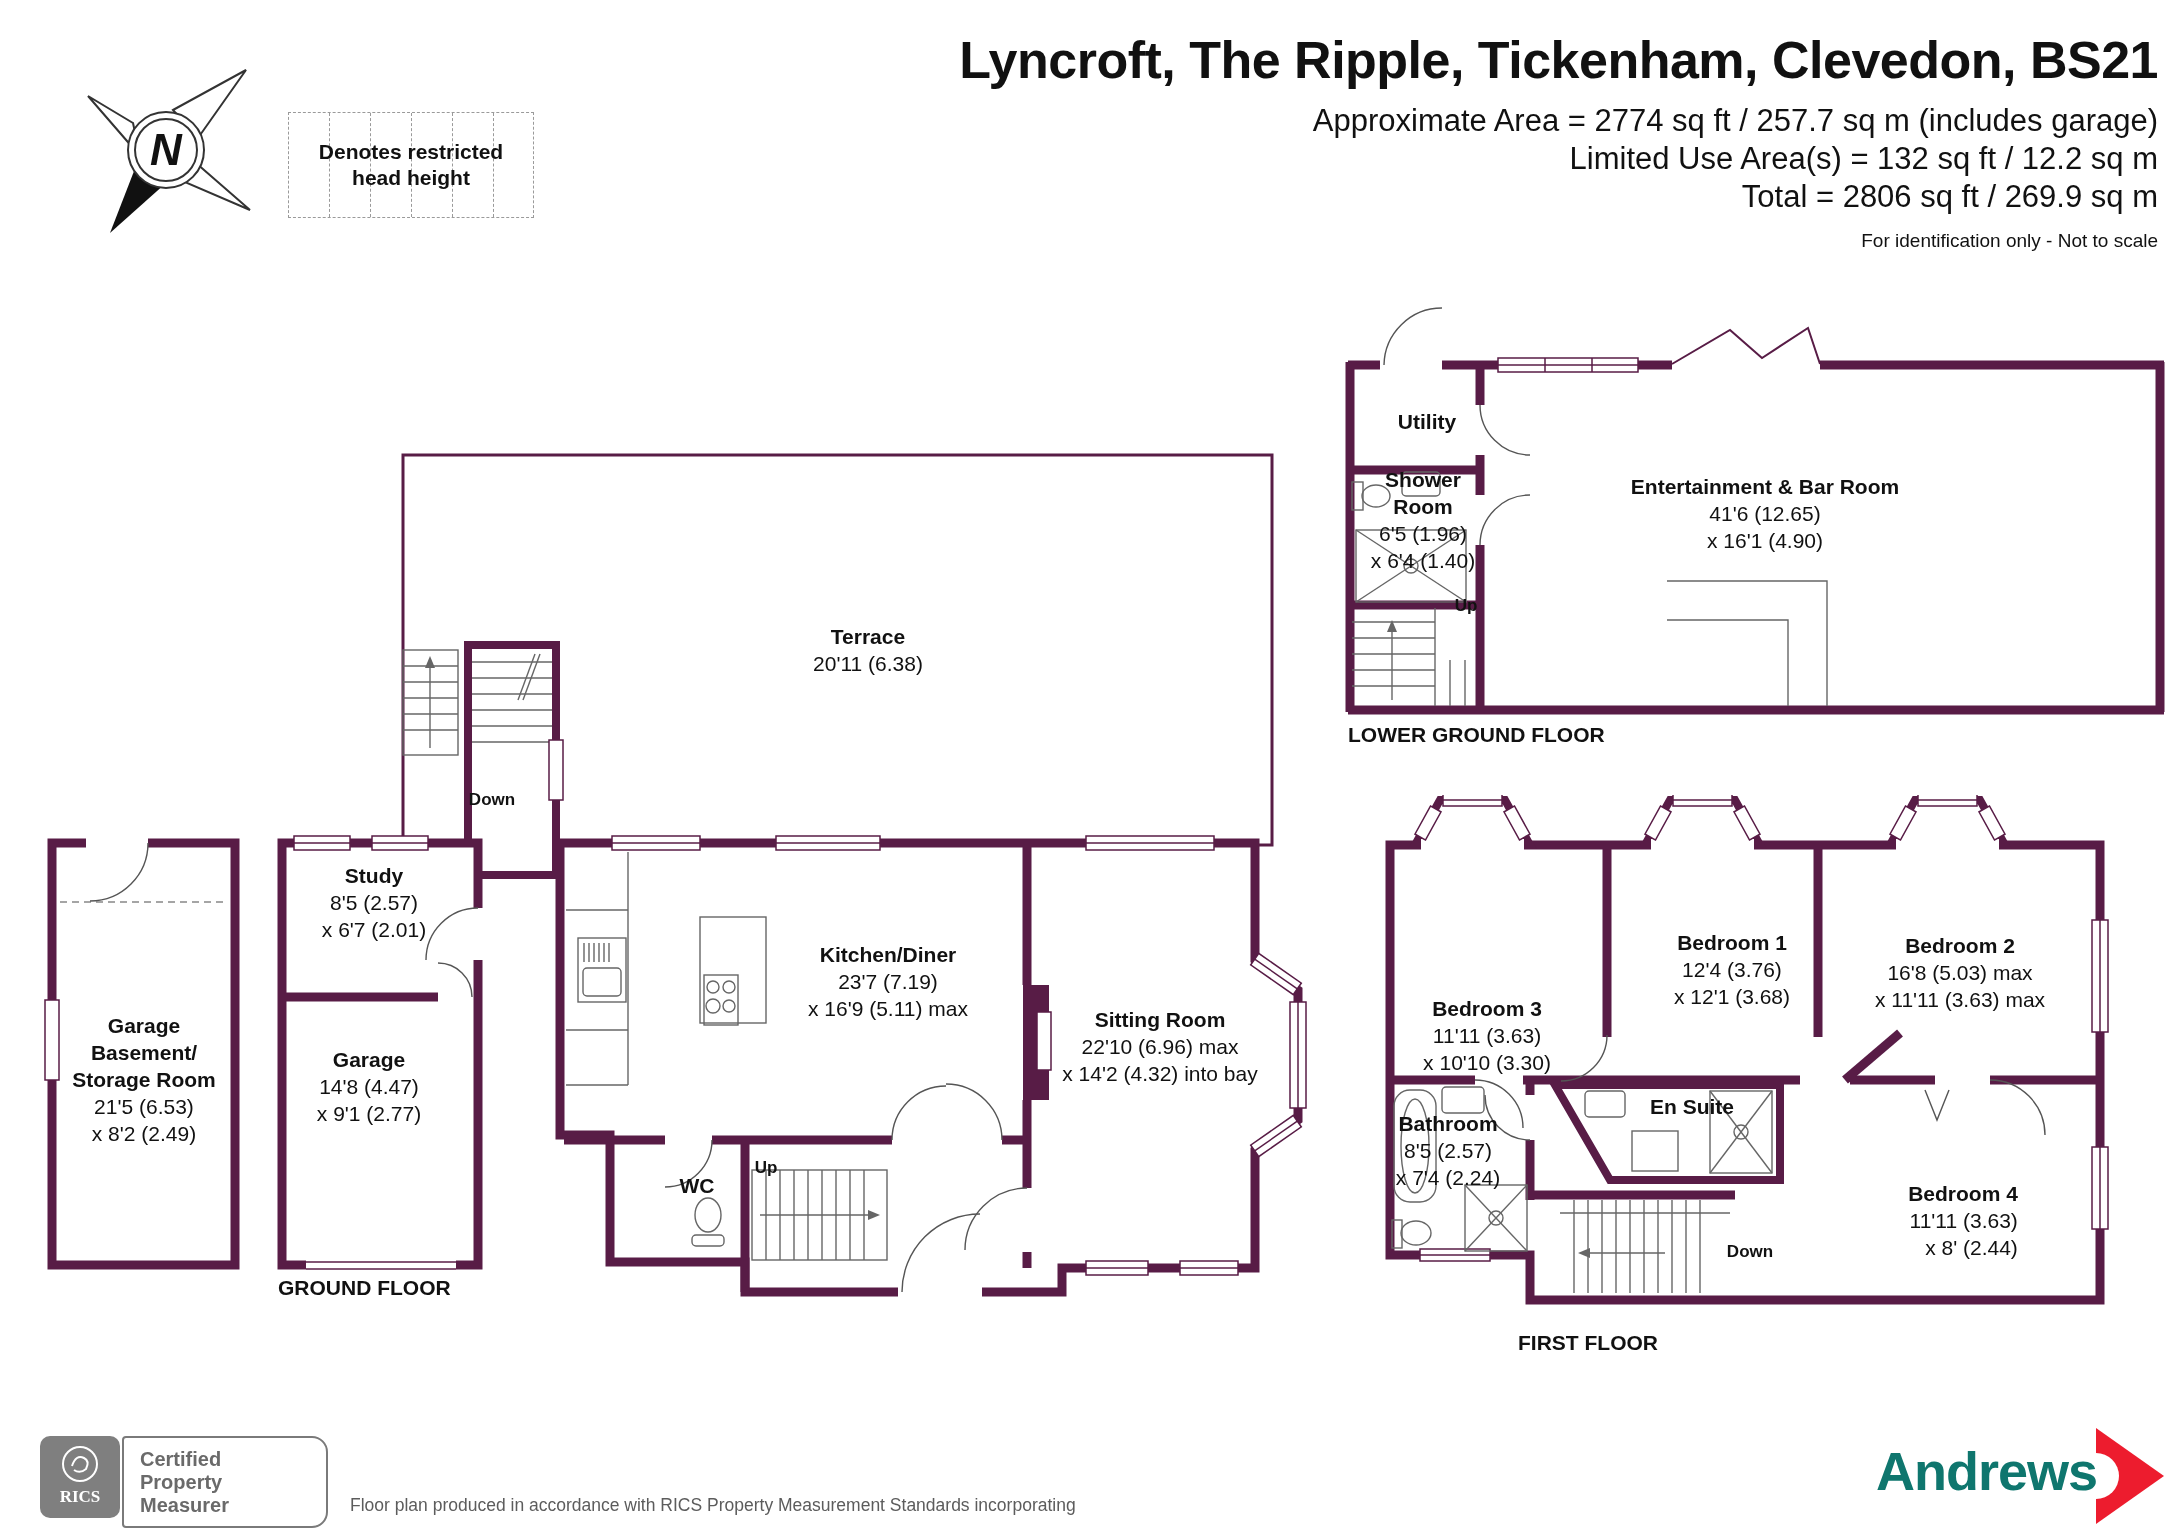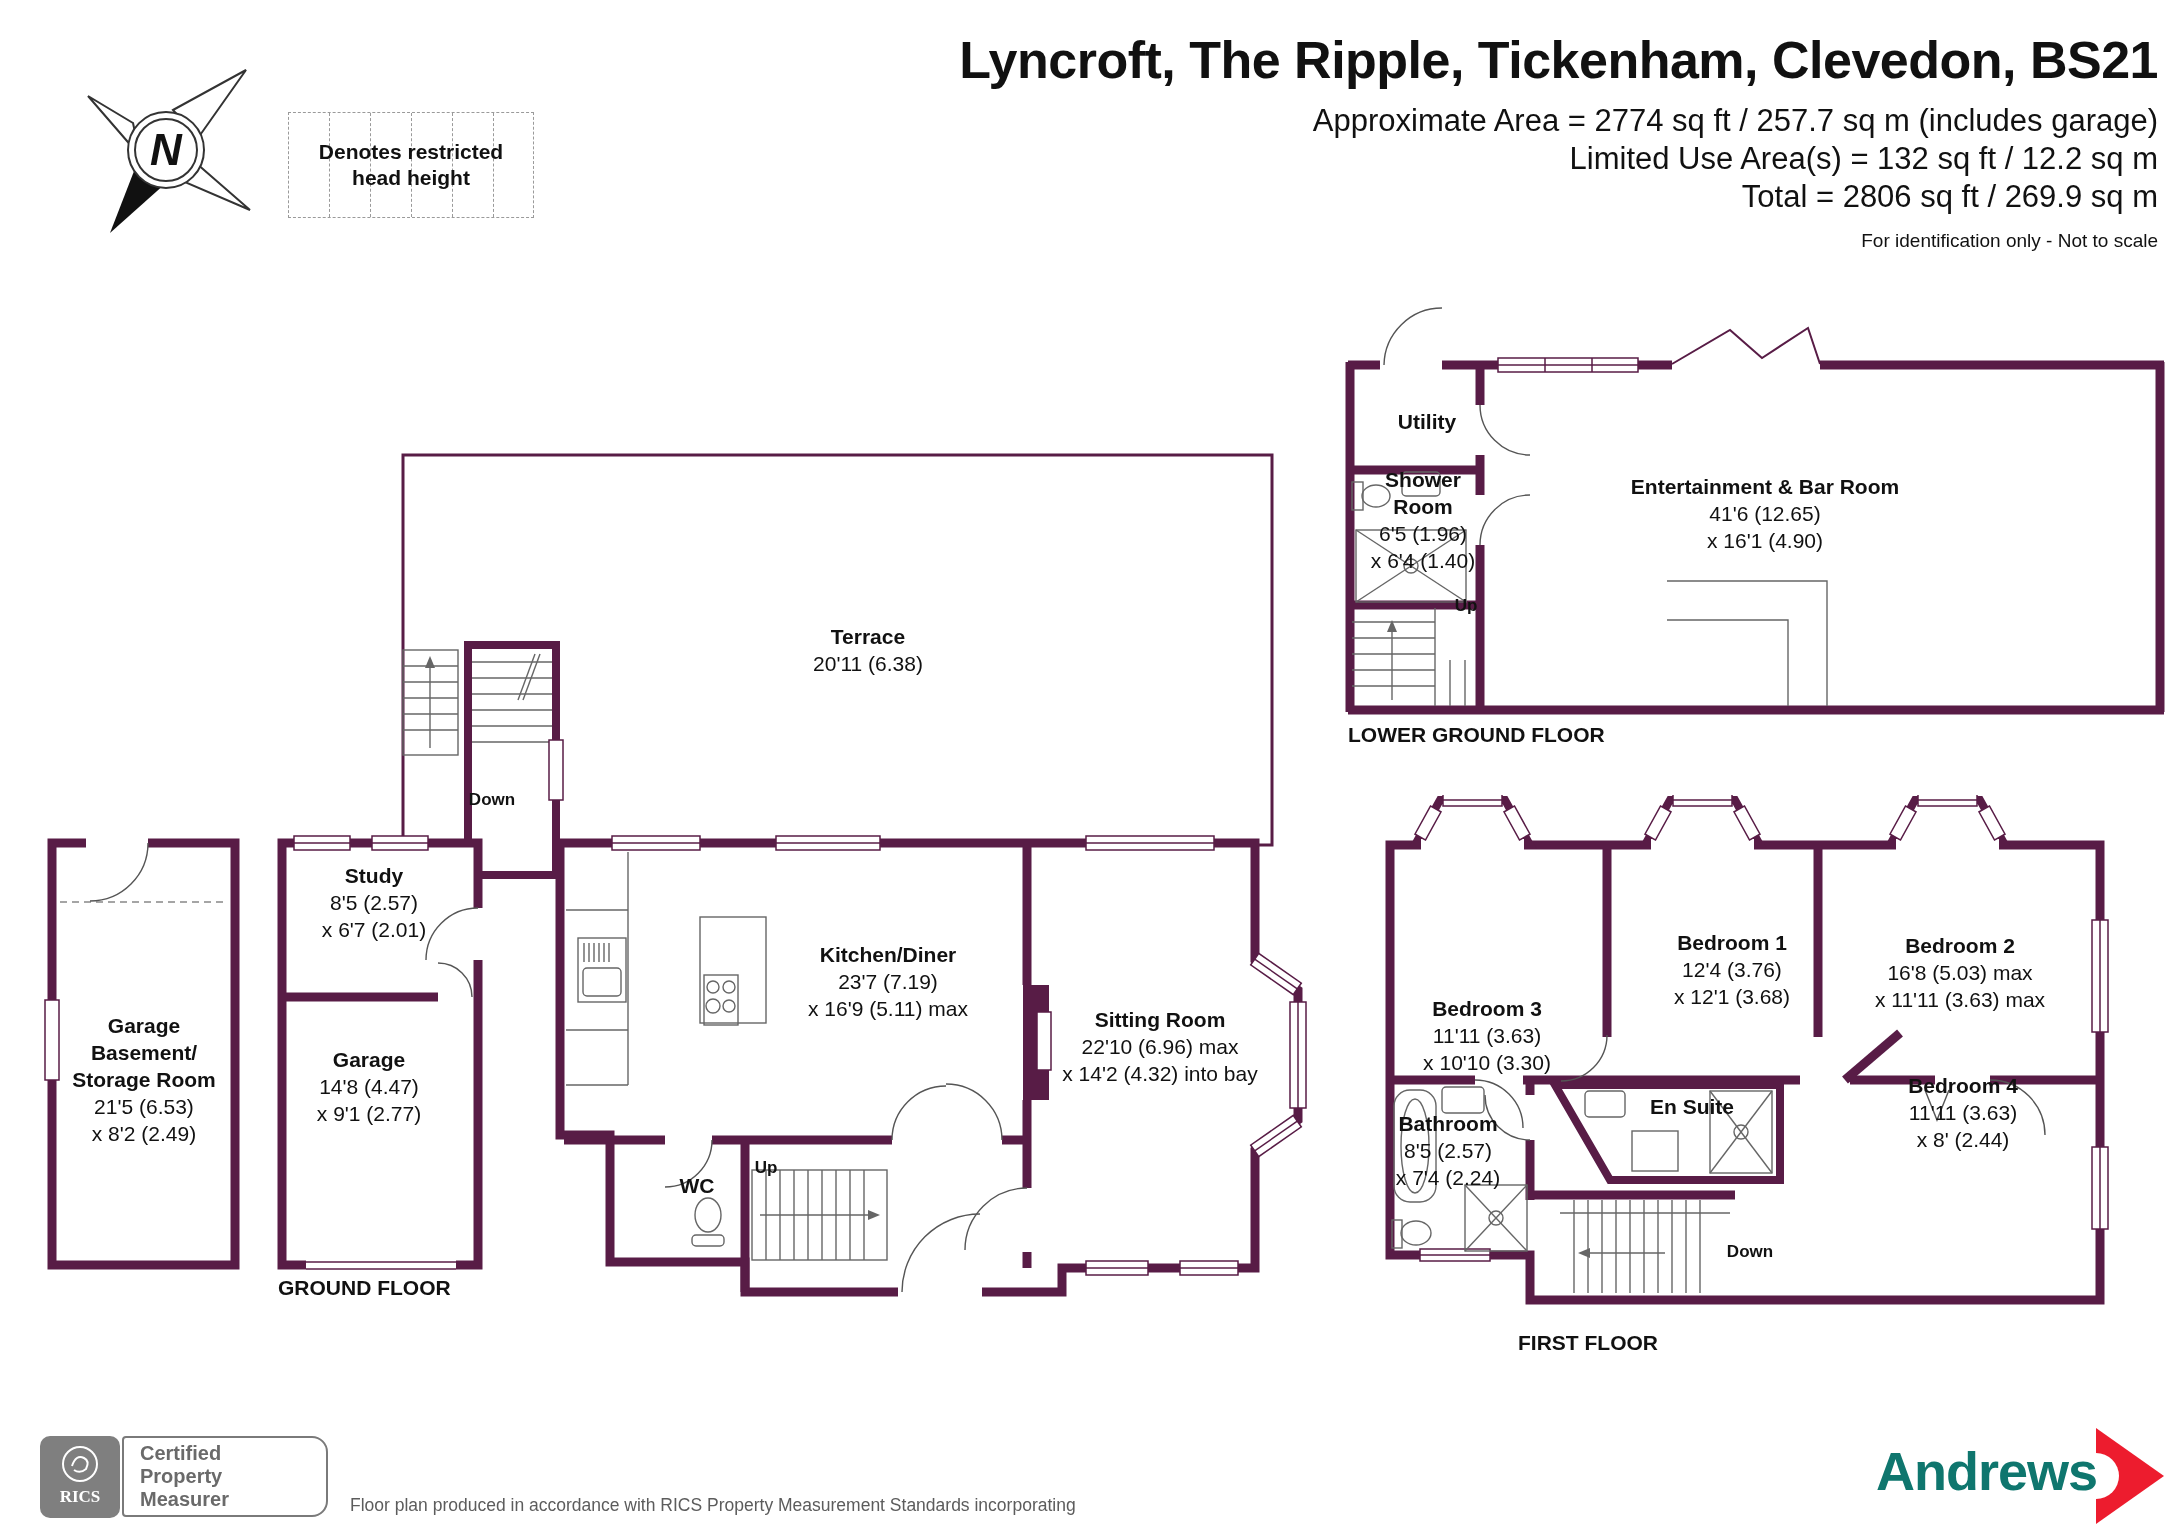--- a/index.html
+++ b/index.html
@@ -15,21 +15,21 @@
   .legend .legend-text{position:absolute;inset:0;display:flex;flex-direction:column;justify-content:center;
       align-items:center;font-weight:bold;font-size:21px;line-height:26px;text-align:center;}
   
   .room-label{position:absolute;transform:translateX(-50%);text-align:center;font-size:21px;line-height:27px;white-space:nowrap;}
   .room-label .rname{font-weight:bold;}
   .floor-label{position:absolute;font-weight:bold;font-size:21px;}
   .stair-label{position:absolute;transform:translateX(-50%);font-weight:bold;font-size:17px;}
   .plan-svg{position:absolute;}
   
   .rics-badge{position:absolute;left:40px;top:1436px;width:80px;height:82px;background:#7f7f7f;border-radius:10px;}
-  .cert-box{position:absolute;left:122px;top:1436px;width:206px;height:81px;border:2px solid #7a7a7a;
+  .cert-box{position:absolute;left:122px;top:1436px;width:206px;height:92px;border:2px solid #7a7a7a;
       border-radius:4px 16px 16px 4px;display:flex;flex-direction:column;justify-content:center;
       padding-left:16px;box-sizing:border-box;color:#6a6a6a;font-weight:bold;font-size:20px;line-height:23px;background:#fff;}
   .disclaimer{position:absolute;left:350px;top:1443px;font-size:17.5px;line-height:25px;color:#5c5c5c;white-space:pre;}
   .brand-name{position:absolute;left:1876px;top:1440px;font-size:54px;font-weight:bold;color:#0f766e;letter-spacing:-1px;}
   .brand-arrow{position:absolute;left:2096px;top:1428px;}
 </style>
 </head>
 <body>
 
 <div class="sheet">
@@ -446,21 +446,21 @@
     <div>x 11'11 (3.63) max</div>
   </div>
   <div class="room-label" style="left:1448px;top:1110px;">
     <div class="rname">Bathroom</div>
     <div>8'5 (2.57)</div>
     <div>x 7'4 (2.24)</div>
   </div>
   <div class="room-label" style="left:1692px;top:1093px;">
     <div class="rname">En Suite</div>
   </div>
-  <div class="room-label" style="left:1963px;top:1072px;">
+  <div class="room-label" style="left:1963px;top:1180px;text-align:right;">
     <div class="rname">Bedroom 4</div>
     <div>11'11 (3.63)</div>
     <div>x 8' (2.44)</div>
   </div>
   <div class="stair-label" style="left:1750px;top:1242px;">Down</div>
   <div class="floor-label" style="left:1518px;top:1331px;">FIRST FLOOR</div>
 
   <div class="rics-badge">
     <svg width="80" height="78" viewBox="0 0 80 78">
       <circle cx="40" cy="28" r="17" fill="none" stroke="#fff" stroke-width="2"></circle>

